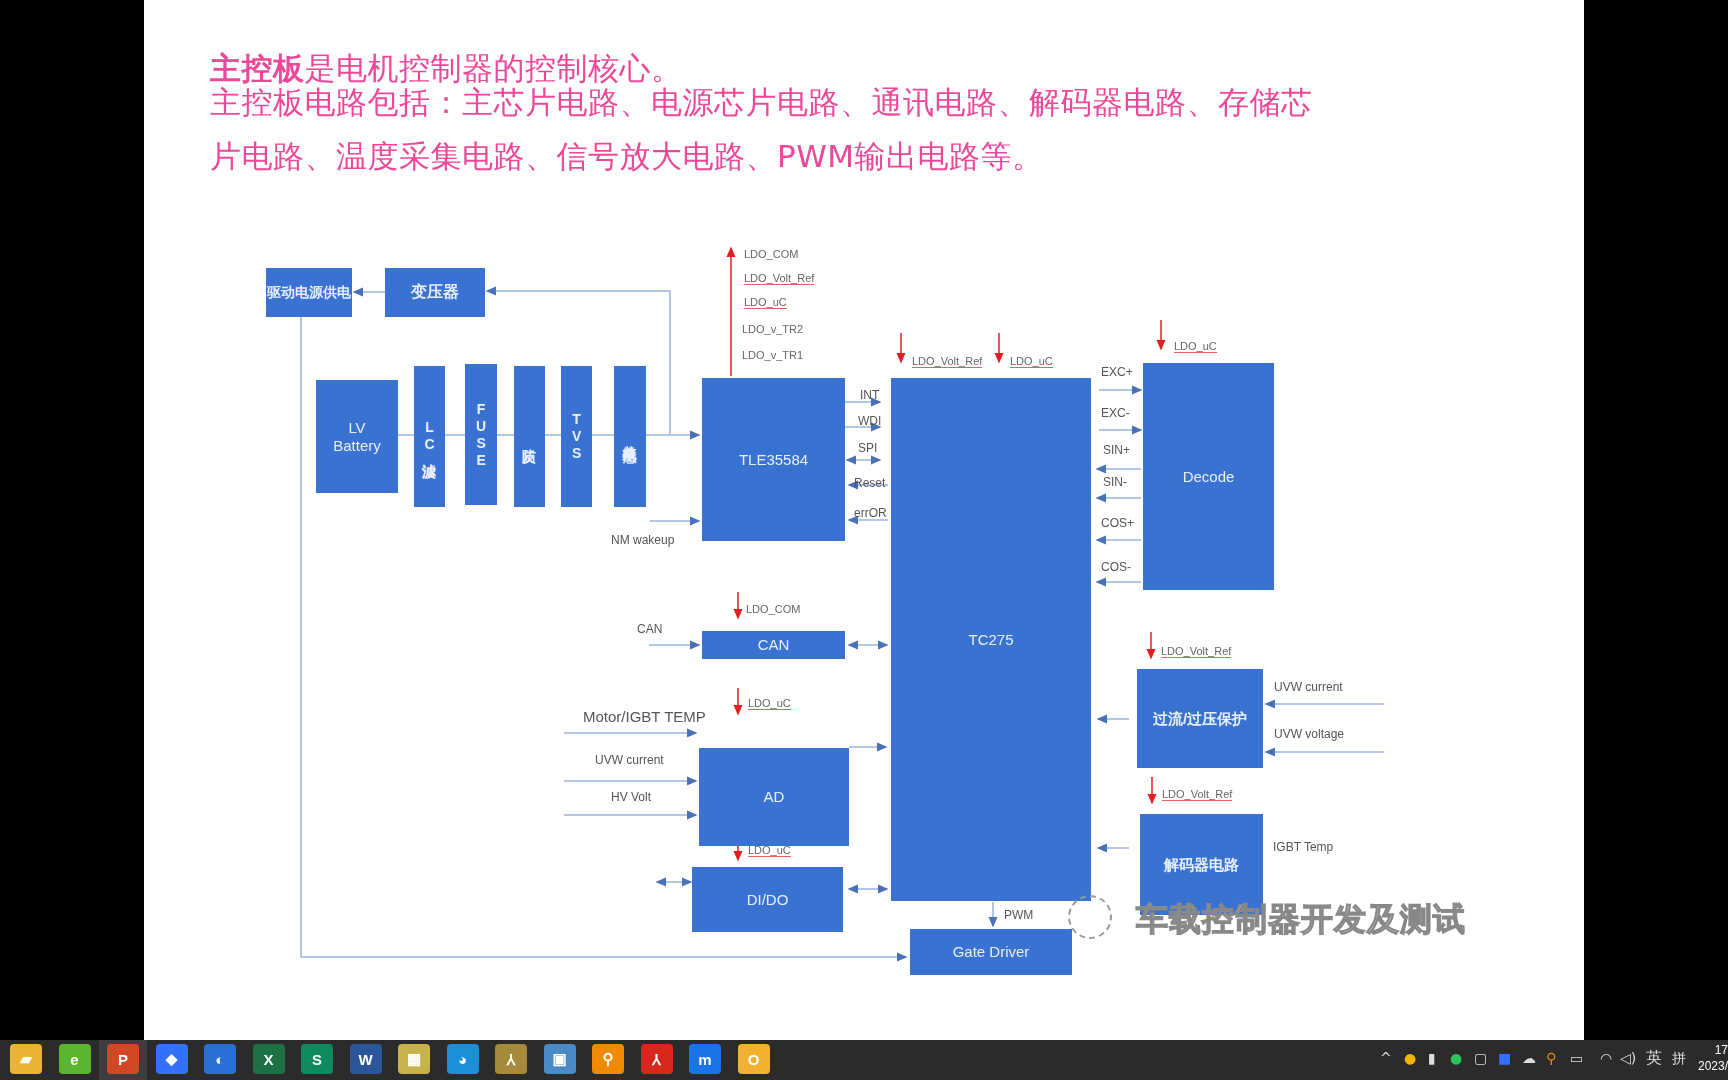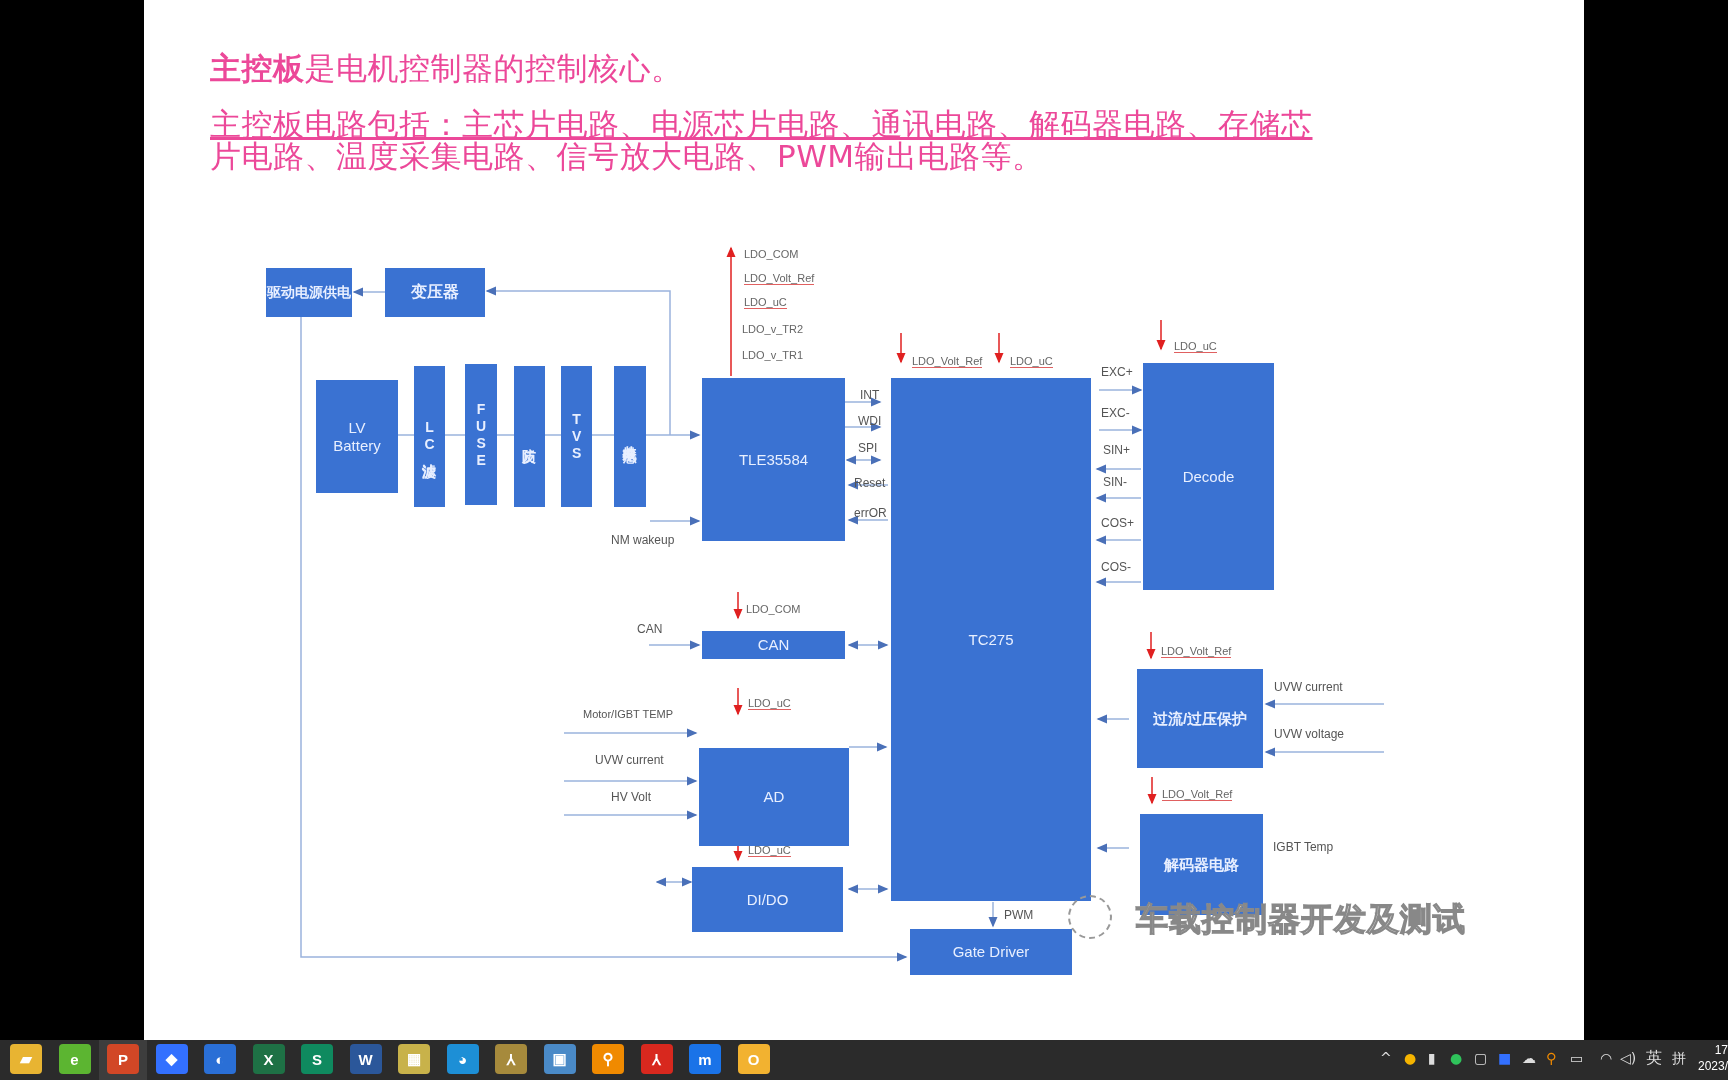--- a/index.html
+++ b/index.html
@@ -20,21 +20,21 @@
   .tb-app { position:absolute; top:4px; width:32px; height:30px; border-radius:4px; display:flex; align-items:center; justify-content:center; font-family:"Liberation Sans", sans-serif; font-weight:bold; font-size:15px; color:#fff; }
   .tb-active { position:absolute; top:0; width:48px; height:40px; background:#3d3d3d; }
   .tray { position:absolute; top:10px; font-size:14px; color:#ddd; font-family:"DejaVu Sans", sans-serif; }
   .clock { position:absolute; right:0; top:2px; color:#fff; font-size:12px; text-align:right; font-family:"Liberation Sans", sans-serif; line-height:16px; }
 </style>
 </head>
 <body>
 
 <div class="slide">
   <div class="title" style="top:48px;"><b>主控板</b><span>是电机控制器的控制核心。</span></div>
-  <div class="title" style="top:104px;text-decoration:underline;">主控板电路包括：主芯片电路、电源芯片电路、通讯电路、解码器电路、存储芯</div>
+  <div class="title" style="top:82px;">主控板电路包括：主芯片电路、电源芯片电路、通讯电路、解码器电路、存储芯</div>
   <div class="title" style="top:136px;">片电路、温度采集电路、信号放大电路、PWM输出电路等。</div>
 
   <svg class="wires" width="1440" height="1040">
     <defs>
       <marker id="ab" markerWidth="8" markerHeight="8" refX="6" refY="4" orient="auto">
           <path d="M0,1 L7,4 L0,7 z" fill="#4a70b8"></path>
         </marker>
       <marker id="ar" markerWidth="8" markerHeight="8" refX="6" refY="4" orient="auto">
           <path d="M0,1 L7,4 L0,7 z" fill="#e02020"></path>
         </marker>
@@ -137,21 +137,21 @@
   <div class="lbl" style="left:957px;top:406px;">EXC-</div>
   <div class="lbl" style="left:959px;top:443px;">SIN+</div>
   <div class="lbl" style="left:959px;top:475px;">SIN-</div>
   <div class="lbl" style="left:957px;top:516px;">COS+</div>
   <div class="lbl" style="left:957px;top:560px;">COS-</div>
 
   <div class="ldo plain" style="left:602px;top:603px;">LDO_COM</div>
   <div class="lbl" style="left:493px;top:622px;">CAN</div>
 
   <div class="ldo" style="left:604px;top:697px;">LDO_uC</div>
-  <div class="lbl" style="left:439px;top:708px;font-size:11px;">Motor/IGBT TEMP</div>
+  <div class="lbl" style="left:439px;top:708px;font-size:15px;">Motor/IGBT TEMP</div>
   <div class="lbl" style="left:451px;top:753px;">UVW current</div>
   <div class="lbl" style="left:467px;top:790px;">HV Volt</div>
 
   <div class="ldo" style="left:604px;top:844px;">LDO_uC</div>
 
   <div class="lbl" style="left:467px;top:533px;">NM wakeup</div>
 
   <div class="ldo" style="left:1017px;top:645px;">LDO_Volt_Ref</div>
   <div class="lbl" style="left:1130px;top:680px;">UVW current</div>
   <div class="lbl" style="left:1130px;top:727px;">UVW voltage</div>

